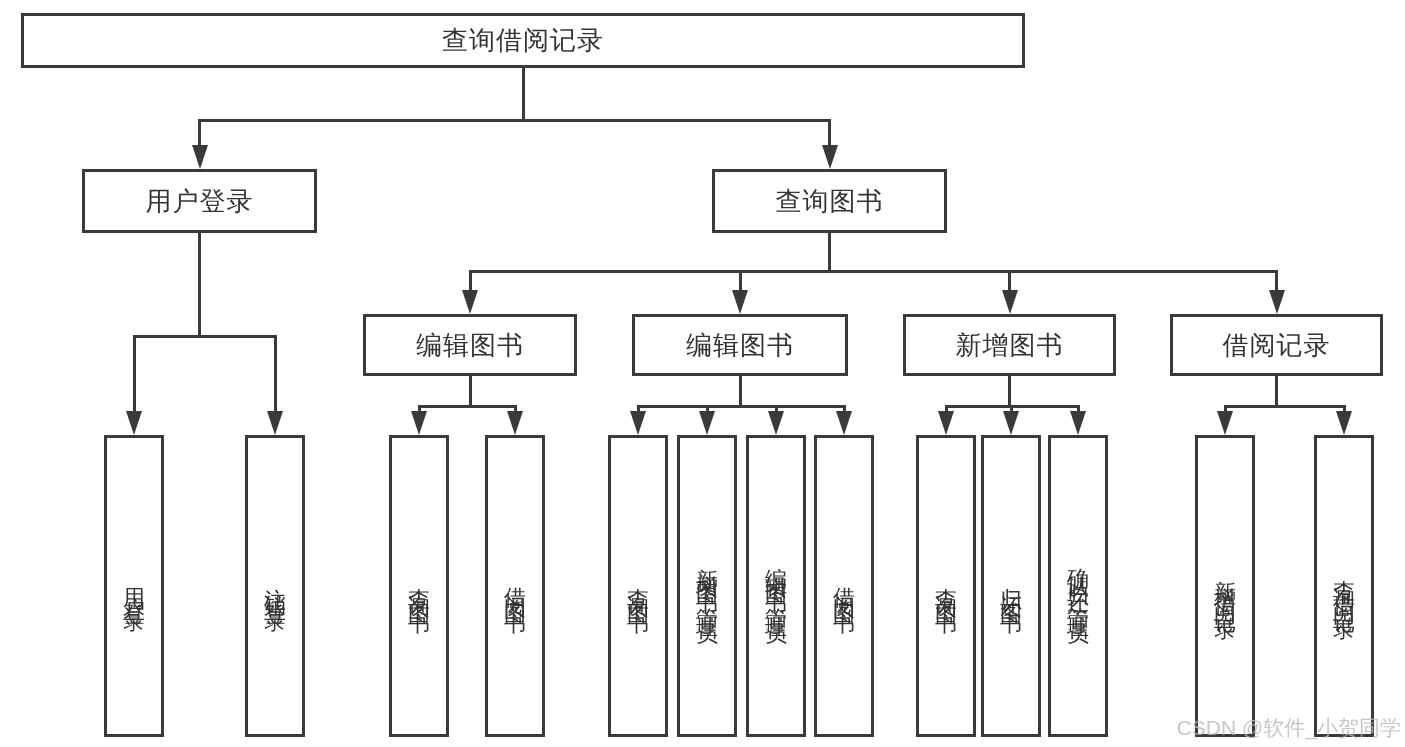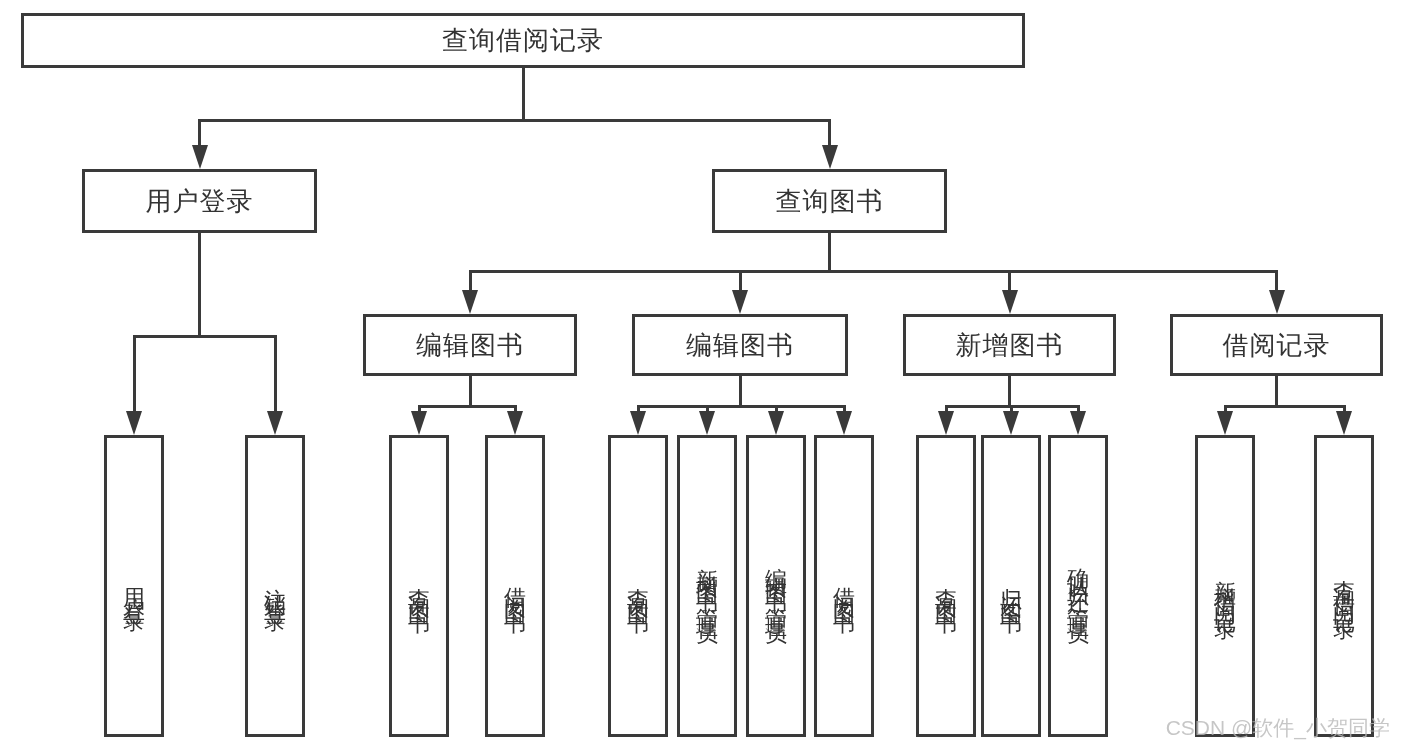--- a/index.html
+++ b/index.html
@@ -45,21 +45,21 @@
   }
   .arrowhead{
     position:absolute;
     width:0;height:0;
     border-left:8px solid transparent;
     border-right:8px solid transparent;
     border-top:24px solid var(--line);
   }
   .watermark{
     position:absolute;
-    right:15px;
+    right:4px;
     bottom:5px;
     font-size:21px;
     color:var(--wm);
     opacity:.8;
     z-index:10;
     white-space:nowrap;
     margin-top:8px;
   }
 </style>
 </head>

